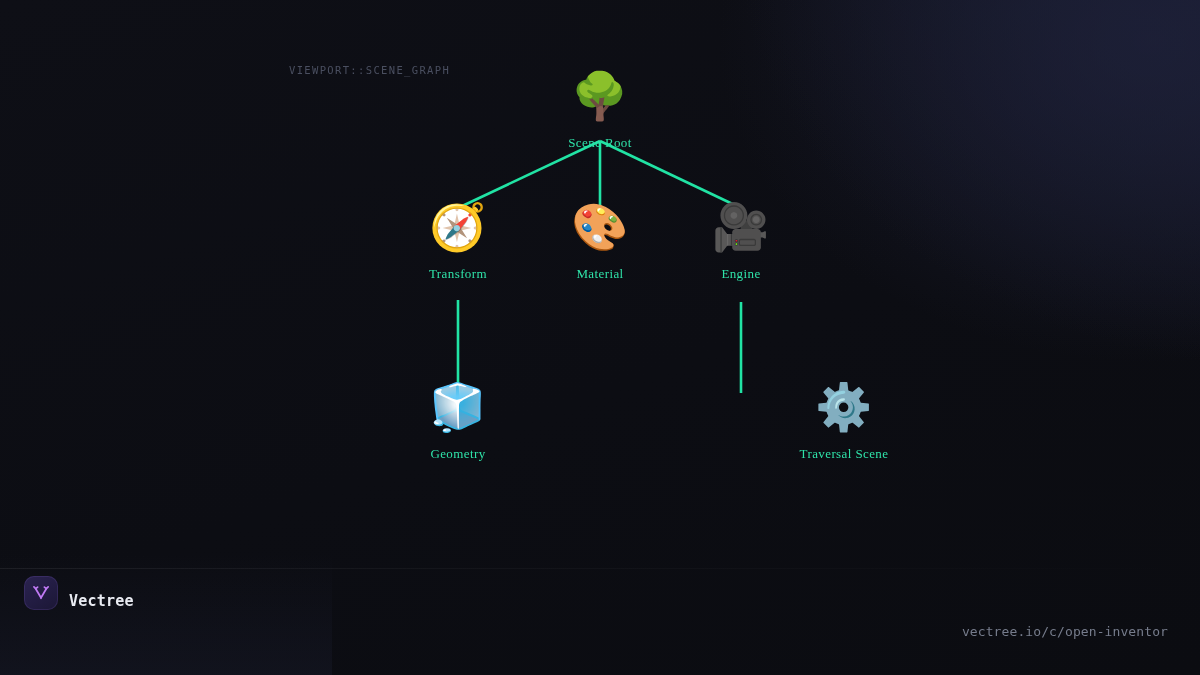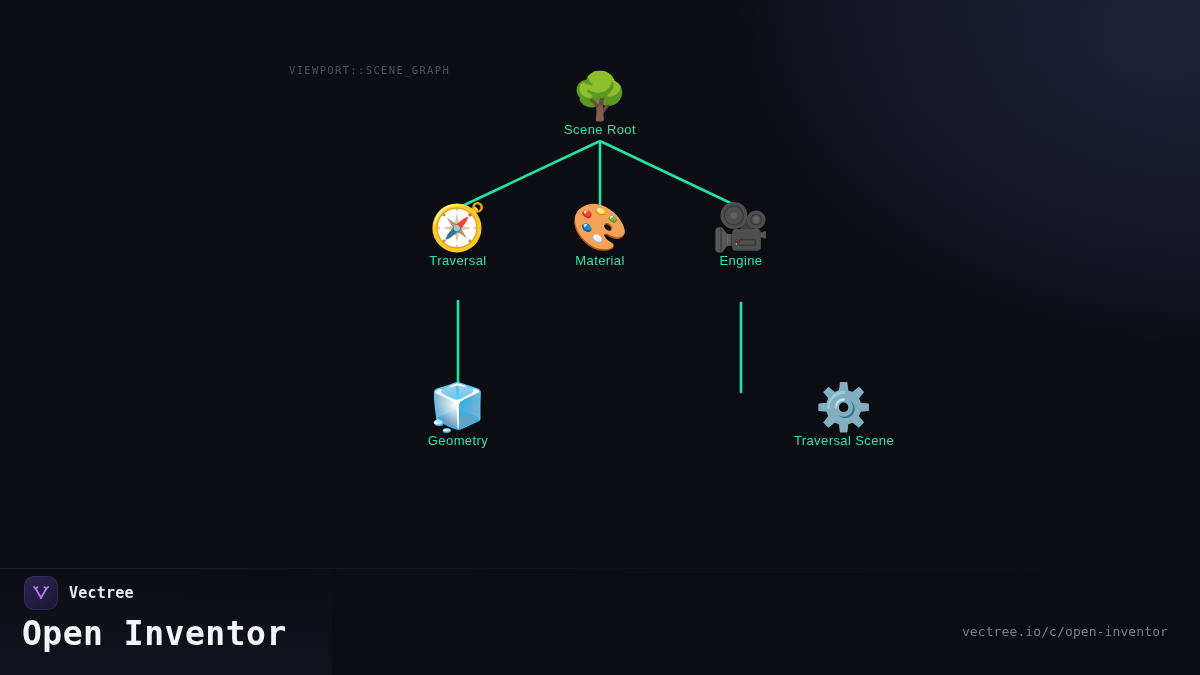--- a/index.html
+++ b/index.html
@@ -56,39 +56,39 @@
     z-index:3;
   }
   .node .glyph {
     font-size:46px;
     line-height:52px;
     display:block;
     font-family:"DejaVu Sans", sans-serif;
   }
   .node .node-label {
     display:block;
-    margin-top:0;
+    margin-top:13px;
     font-size:13px;
     letter-spacing:0.4px;
     color:#2fe3a9;
-    font-family:Liberation Sans, sans-serif;
+    font-family:Liberation Serif, serif;
     white-space:nowrap;
   }
 
   
   .footer-divider {
     position:absolute; left:0; right:0; top:568px;
     height:1px;
     background:linear-gradient(90deg, rgba(255,255,255,0.07) 0%, rgba(255,255,255,0.035) 40%, rgba(255,255,255,0.0) 100%);
   }
 
   .brand-row {
     position:absolute;
     left:24px; top:576px;
-    display:flex; align-items:center; gap:11px;
+    display:flex; align-items:flex-end; gap:11px;
   }
   .brand-logo {
     width:34px; height:34px;
     border-radius:10px;
     background:linear-gradient(145deg, #2b2350 0%, #221c42 55%, #1b1735 100%);
     display:flex; align-items:center; justify-content:center;
     box-shadow:0 0 0 1px rgba(150,110,230,0.16) inset;
   }
   .brand-name {
     font-size:15px;
@@ -136,21 +136,21 @@
       <line x1="741" y1="302" x2="741" y2="393" stroke="#21e3a4" stroke-width="2.6" stroke-linecap="butt"></line>
     </svg>
 
   <div id="graph-nodes">
       <div class="node" style="left: 600px; top: 70px;">
         <span class="glyph">🌳</span>
         <span class="node-label">Scene Root</span>
       </div>
       <div class="node" style="left: 458px; top: 201px;">
         <span class="glyph">🧭</span>
-        <span class="node-label">Traversal</span>
+        <span class="node-label">Transform</span>
       </div>
       <div class="node" style="left: 600px; top: 201px;">
         <span class="glyph">🎨</span>
         <span class="node-label">Material</span>
       </div>
       <div class="node" style="left: 741px; top: 201px;">
         <span class="glyph">🎥</span>
         <span class="node-label">Engine</span>
       </div>
       <div class="node" style="left: 458px; top: 381px;">
@@ -172,17 +172,16 @@
           <path d="M6.2 7.3 L12 17.2 L17.8 7.3"></path>
           <path d="M6.2 7.3 L4.3 5.4 M6.2 7.3 L8.3 5.6"></path>
           <path d="M17.8 7.3 L19.8 5.4 M17.8 7.3 L15.7 5.6"></path>
         </g>
         <circle cx="12" cy="17.2" r="1.0" fill="#c07af5"></circle>
       </svg>
     </div>
     <span class="brand-name">Vectree</span>
   </div>
 
-  <div class="page-title">Open Inventor</div>
 
   <div class="footer-url">vectree.io/c/open-inventor</div>
 
 </div>
 
 </body></html>

